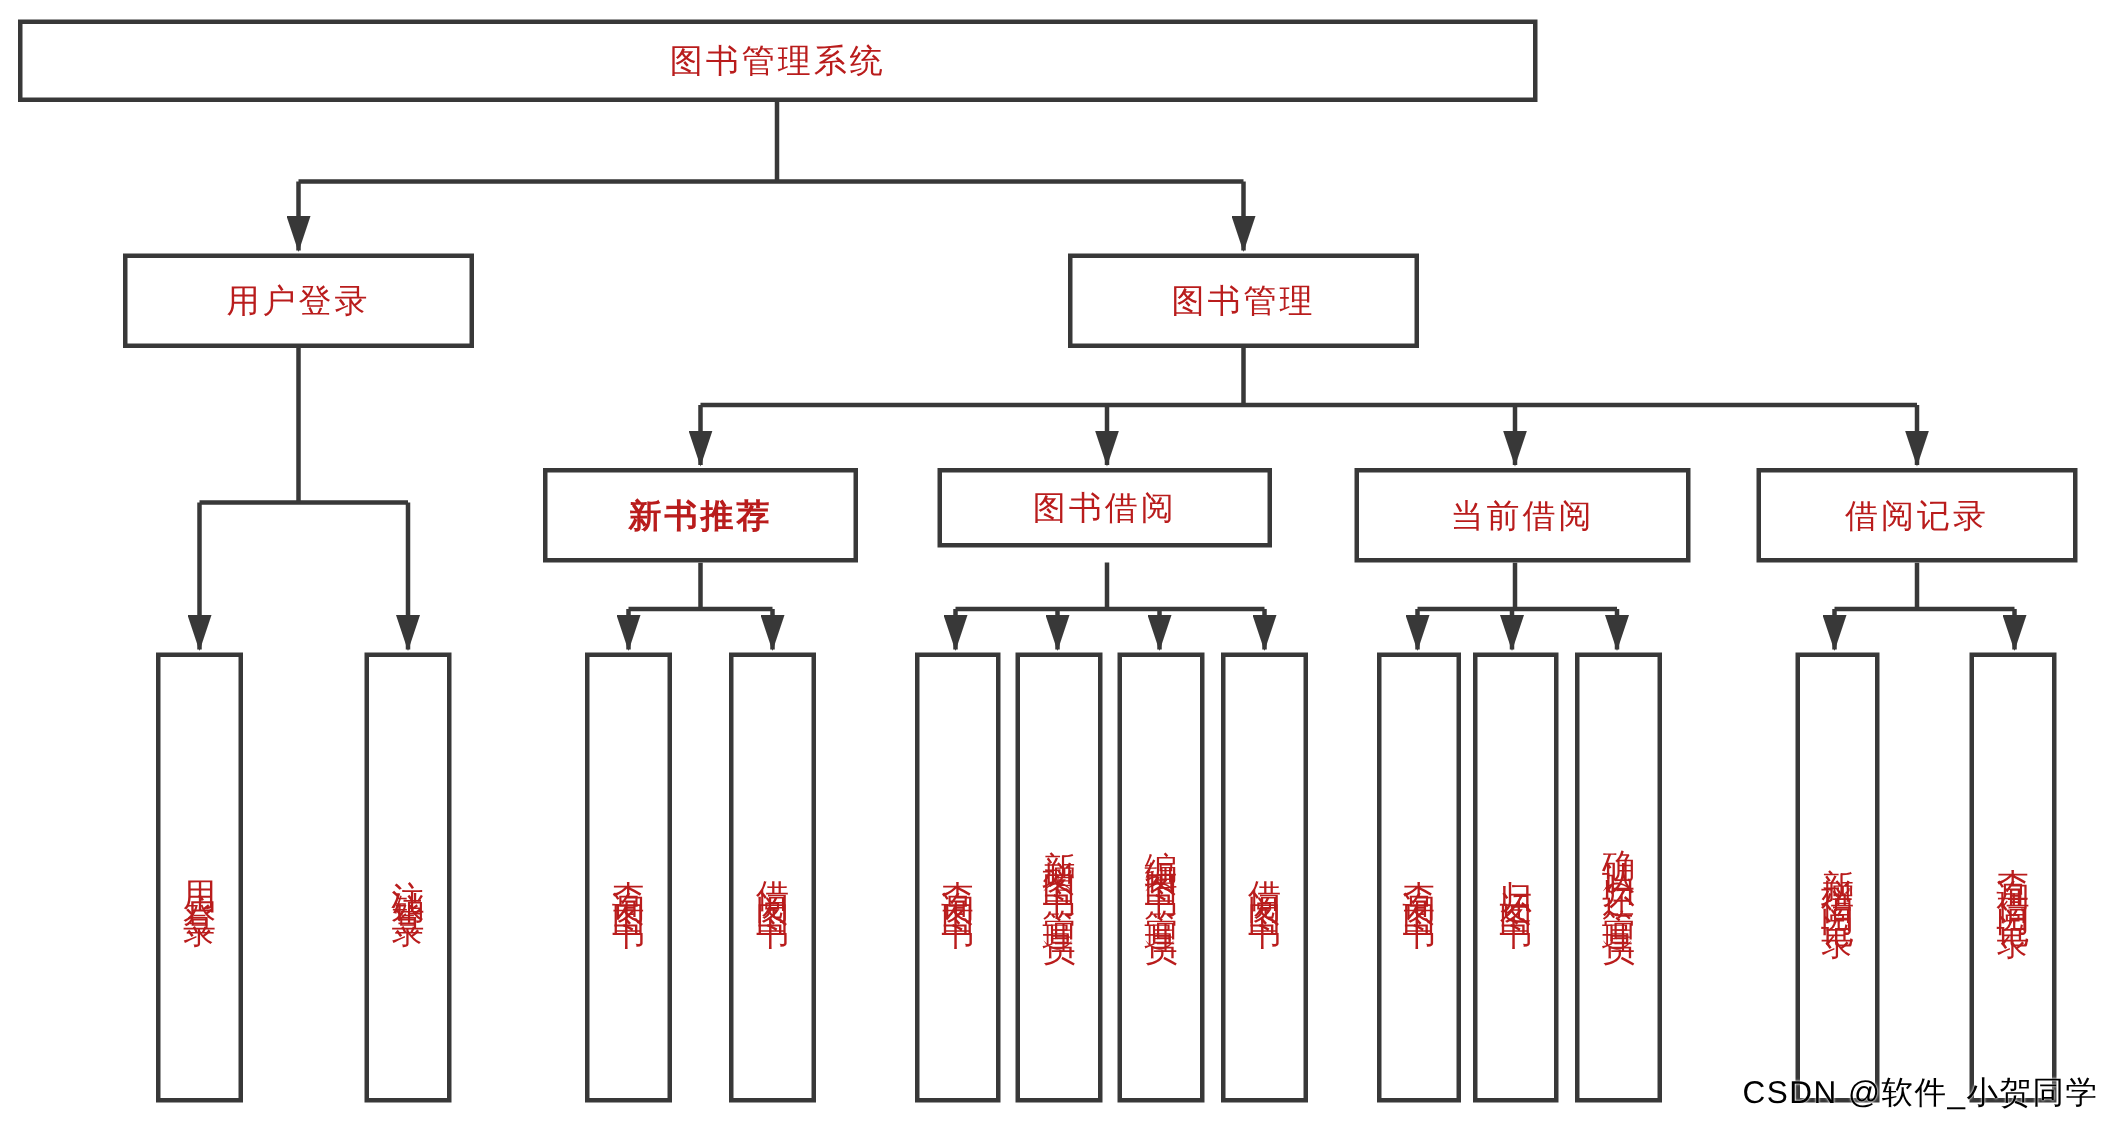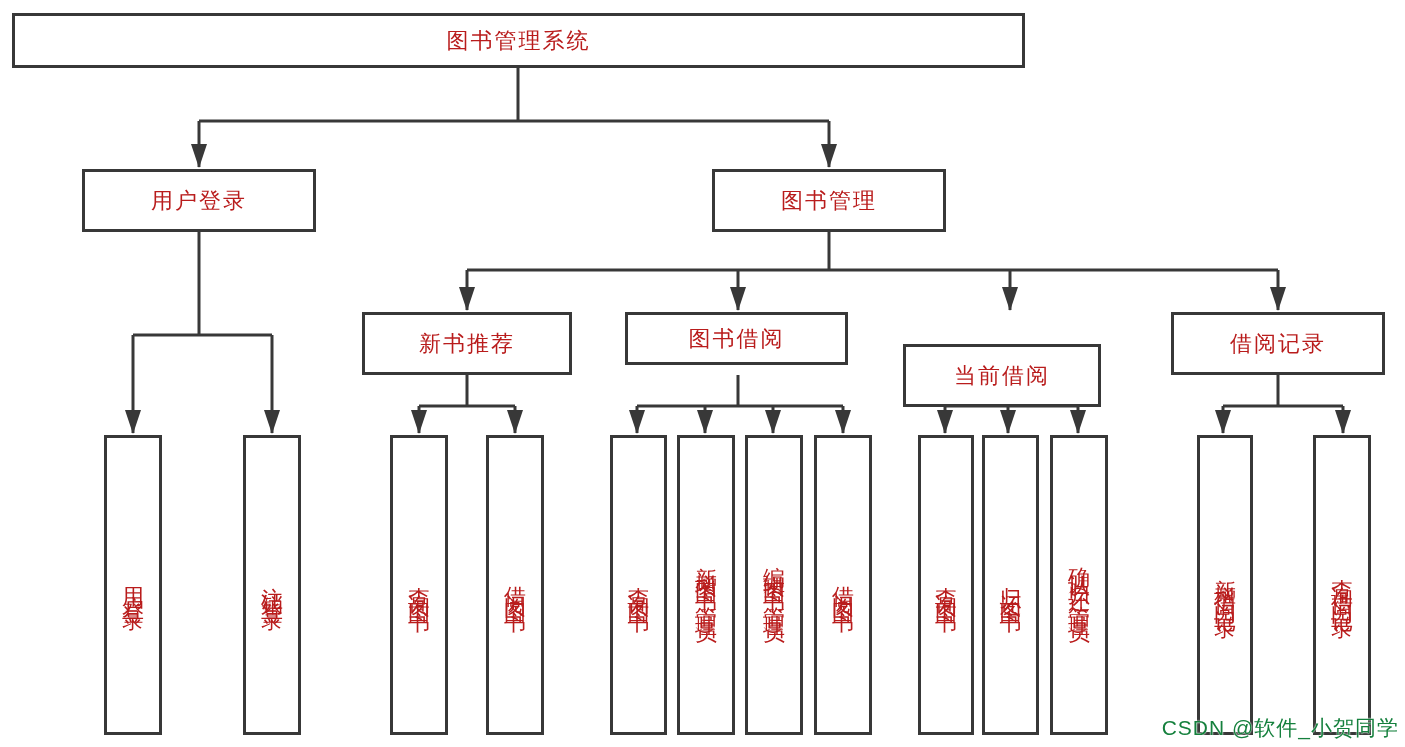--- a/index.html
+++ b/index.html
@@ -38,21 +38,21 @@
     text-orientation: mixed;
     font-size: 22px;
     letter-spacing: 8px;
     line-height: 1;
   }
   .watermark {
     position: absolute;
     top: 714px;
     right: 6px;
     font-size: 21px;
-    color: #15803d;
+    color: #000000;
     text-shadow: 0 0 2px #ffffff, 0 0 1px #ffffff;
     z-index: 5;
     white-space: nowrap;
     letter-spacing: 1px;
   }
 </style>
 </head>
 <body>
 
 <div class="stage">
@@ -98,23 +98,23 @@
       <line x1="1223" y1="406" x2="1223" y2="433" marker-end="url(#arrow)"></line>
       <line x1="1343" y1="406" x2="1343" y2="433" marker-end="url(#arrow)"></line>
     </g>
   </svg>
 
   <div class="node h" style="left:12px; top:13px; width:1013px; height:55px;">图书管理系统</div>
 
   <div class="node h" style="left:82px; top:169px; width:234px; height:63px;">用户登录</div>
   <div class="node h" style="left:712px; top:169px; width:234px; height:63px;">图书管理</div>
 
-  <div class="node h" style="left:362px; top:312px; width:210px; height:63px;">新书推荐</div>
+  <div class="node h" style="left:362px; top:312px; width:210px; height:63px;font-weight:bold;">新书推荐</div>
   <div class="node h" style="left:625px; top:312px; width:223px; height:53px;">图书借阅</div>
-  <div class="node h" style="left:903px; top:312px; width:198px; height:63px;margin-top:32px;">当前借阅</div>
+  <div class="node h" style="left:903px; top:312px; width:224px; height:63px;">当前借阅</div>
   <div class="node h" style="left:1171px; top:312px; width:214px; height:63px;">借阅记录</div>
 
   <div class="node v" style="left:104px; top:435px; width:58px; height:300px;">
     <span>用户登录</span>
   </div>
   <div class="node v" style="left:243px; top:435px; width:58px; height:300px;">
     <span>注销登录</span>
   </div>
 
   <div class="node v" style="left:390px; top:435px; width:58px; height:300px;">

